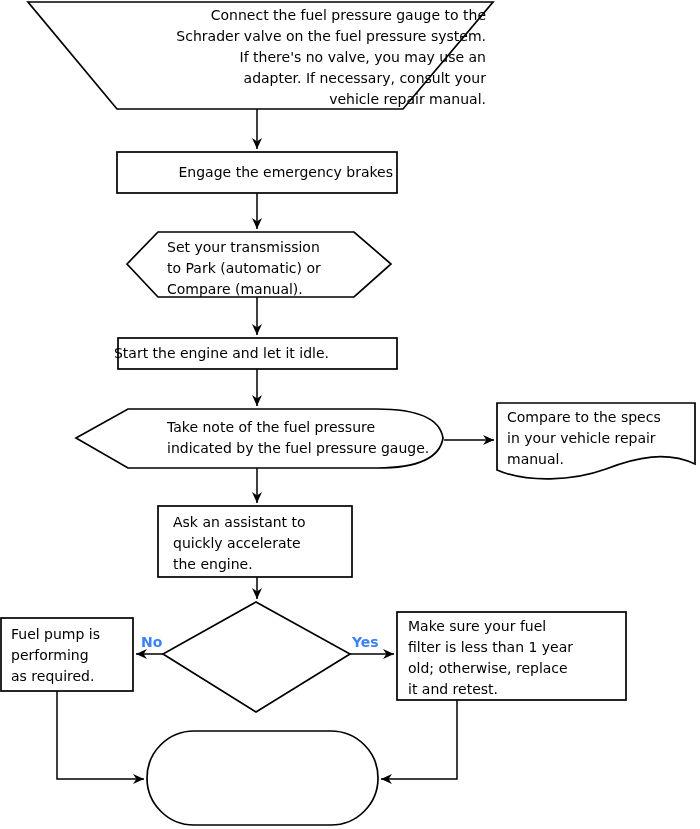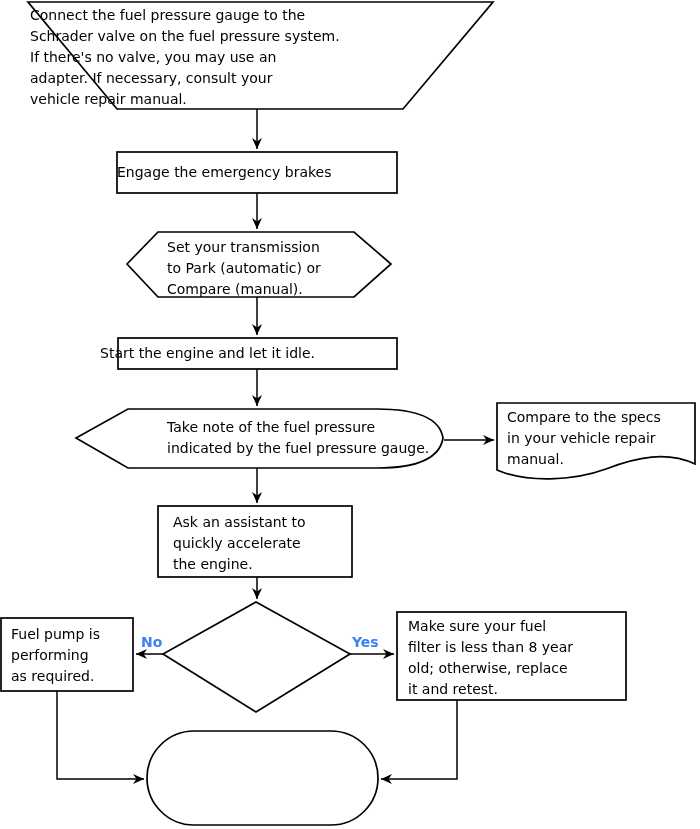--- a/index.html
+++ b/index.html
@@ -20,21 +20,21 @@
     left: 0;
     top: 0;
   }
   .node-text {
     position: absolute;
     font-size: 14px;
     line-height: 21px;
     white-space: pre-line;
     color: #000000;
   }
-  .center { text-align: left; }
+  .center { text-align: right; }
   .edge-label {
     position: absolute;
     font-size: 14px;
     line-height: 16px;
     font-weight: bold;
     color: #3b82f6;
   }
   .shape {
     fill: #ffffff;
     stroke: #000000;
@@ -107,21 +107,21 @@
   <div class="node-text" style="left:173px; top:512px; width:180px;">Ask an assistant to
 quickly accelerate
 the engine.</div>
 
 
   <div class="node-text" style="left:11px; top:624px; width:120px;">Fuel pump is
 performing
 as required.</div>
 
   <div class="node-text" style="left:408px; top:616px; width:220px;">Make sure your fuel
-filter is less than 8 year
+filter is less than 1 year
 old; otherwise, replace
 it and retest.</div>
 
 
   <span class="edge-label" style="left:141px; top:634px;">No</span>
   <span class="edge-label" style="left:352px; top:634px;">Yes</span>
 
 </div>
 
 </body></html>

